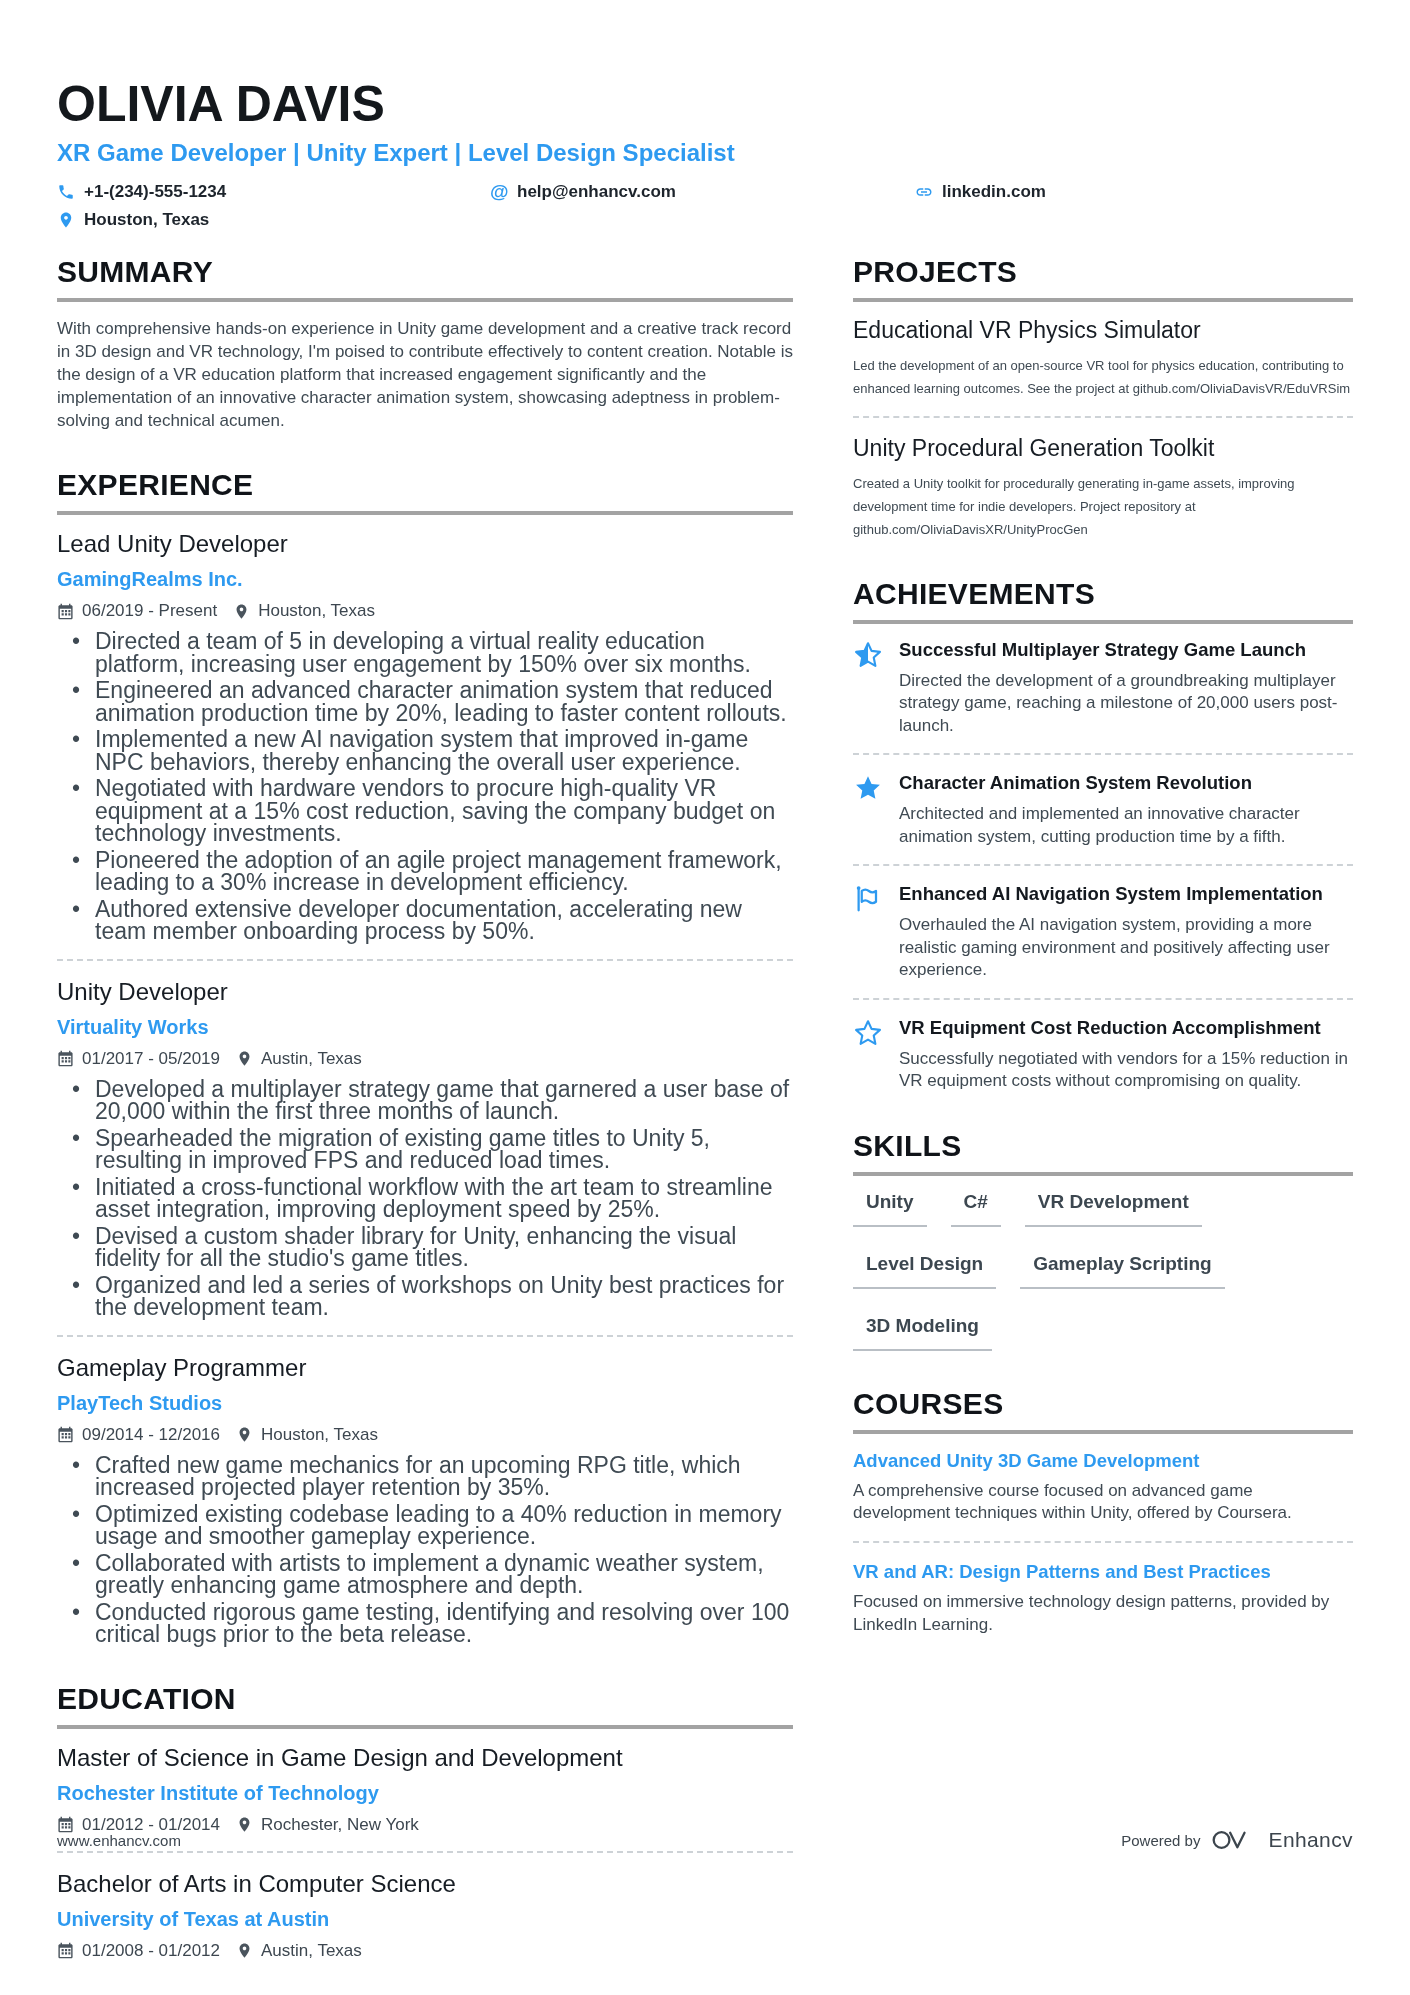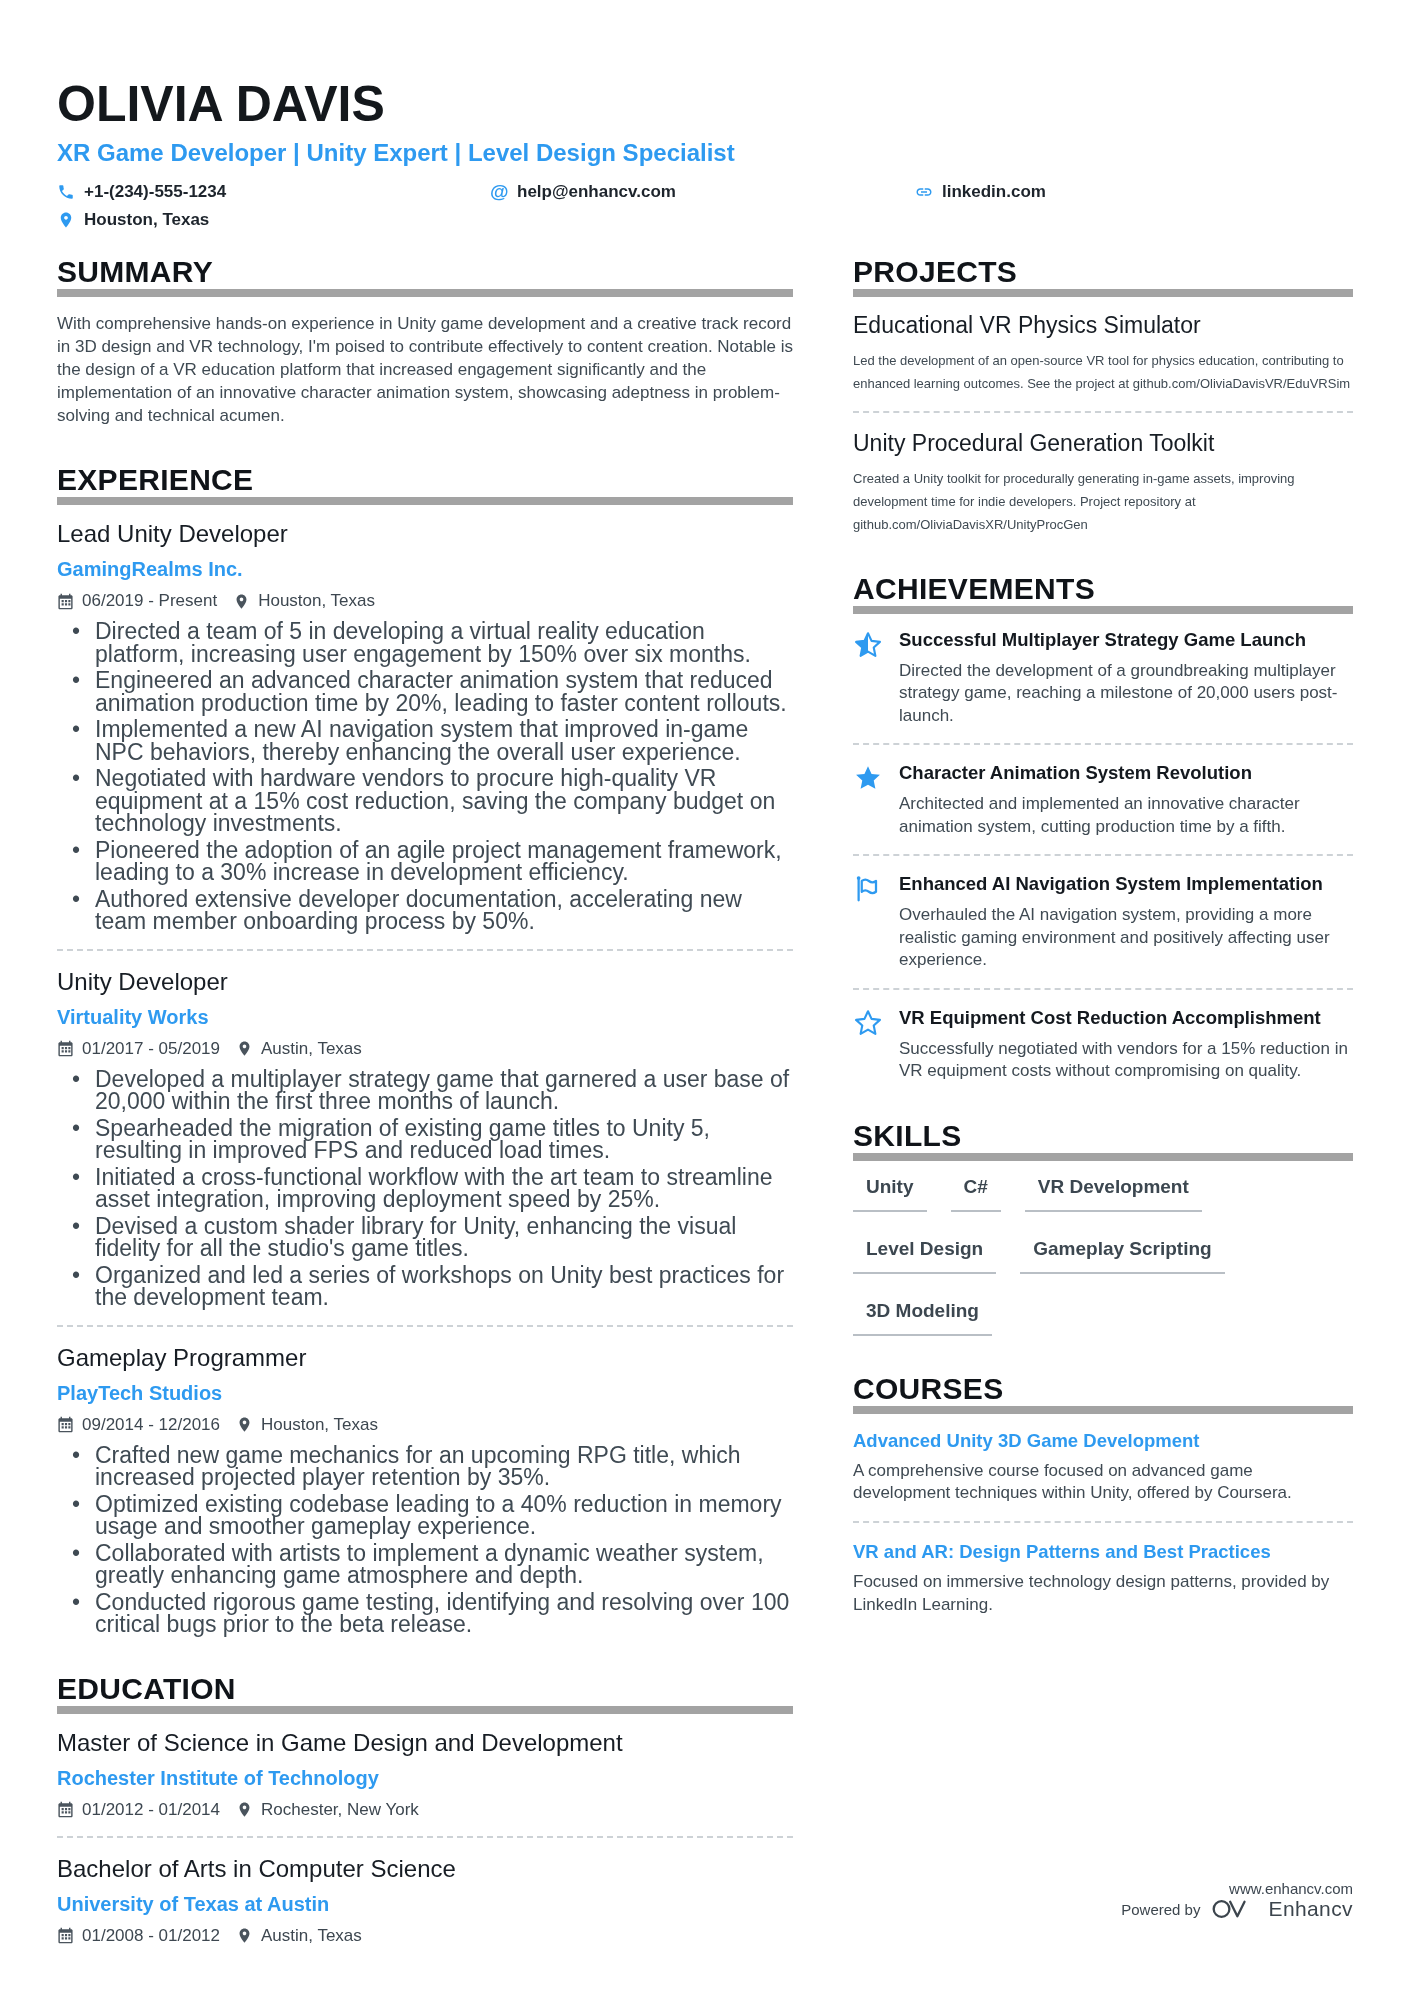--- a/index.html
+++ b/index.html
@@ -22,21 +22,21 @@
   .cicon { width: 18px; height: 18px; flex: none; color: #2e9af0; }
   .cicon svg { width: 100%; height: 100%; display: block; }
   .at-glyph { font-size: 19px; font-weight: 700; color: #2e9af0; line-height: 18px; }
 
   
   .columns { display: flex; gap: 60px; margin-top: 24px; }
   .col-left { width: 736px; flex: none; }
   .col-right { width: 500px; flex: none; }
 
   h2.sec { font-size: 30px; font-weight: 700; color: #101419; letter-spacing: .3px;
-           border-bottom: 8px solid #a3a3a3; margin-bottom: 15px; }
+           padding-bottom: 9px; border-bottom: 4px solid #a3a3a3; margin-bottom: 15px; }
   .section { margin-top: 36px; }
   .section:first-child { margin-top: 0; }
 
   .body-text { font-size: 17px; line-height: 23px; color: #3f4a53; }
 
   
   .item-title { font-size: 24px; font-weight: 400; color: #171d24; margin-top: 4px; }
   .org { font-size: 20px; font-weight: 700; color: #2e9af0; margin-top: 10px; }
   .meta { display: flex; align-items: center; gap: 16px; margin-top: 10px; margin-bottom: 9px;
           font-size: 17px; color: #3d4750; }
@@ -60,22 +60,22 @@
   .ach-desc { font-size: 17px; line-height: 22.5px; color: #3f4a53; margin-top: 8px; }
 
   .skills-list { display: flex; flex-wrap: wrap; column-gap: 24px; row-gap: 26px; }
   .skill { font-size: 19px; font-weight: 700; color: #3c4750; padding: 0 13px 12px;
            border-bottom: 2px solid #b9bfc5; }
 
   .course-title { font-size: 18.5px; font-weight: 700; color: #2e9af0; line-height: 1.25; }
   .course-desc { font-size: 17px; line-height: 22.5px; color: #3f4a53; margin-top: 8px; }
 
   
-  .footer { position: absolute; left: 57px; right: 57px; top: 1880px;
-            display: flex; justify-content: space-between; align-items: flex-end; flex-direction: column; }
+  .footer { position: absolute; left: 57px; right: 57px; top: 1828px;
+            display: flex; justify-content: space-between; align-items: center; }
   .footer-site { font-size: 15px; color: #3c4650; }
   .powered { display: flex; align-items: center; gap: 11px; color: #3c454d; }
   .powered-label { font-size: 15px; color: #3c454d; }
   .brand-logo { width: 46px; height: 24px; color: #3c454d; }
   .brand-logo svg { width: 100%; height: 100%; display: block; }
   .brand-name { font-size: 21px; color: #3c454d; letter-spacing: .4px; }
 </style>
 </head>
 <body>
 

